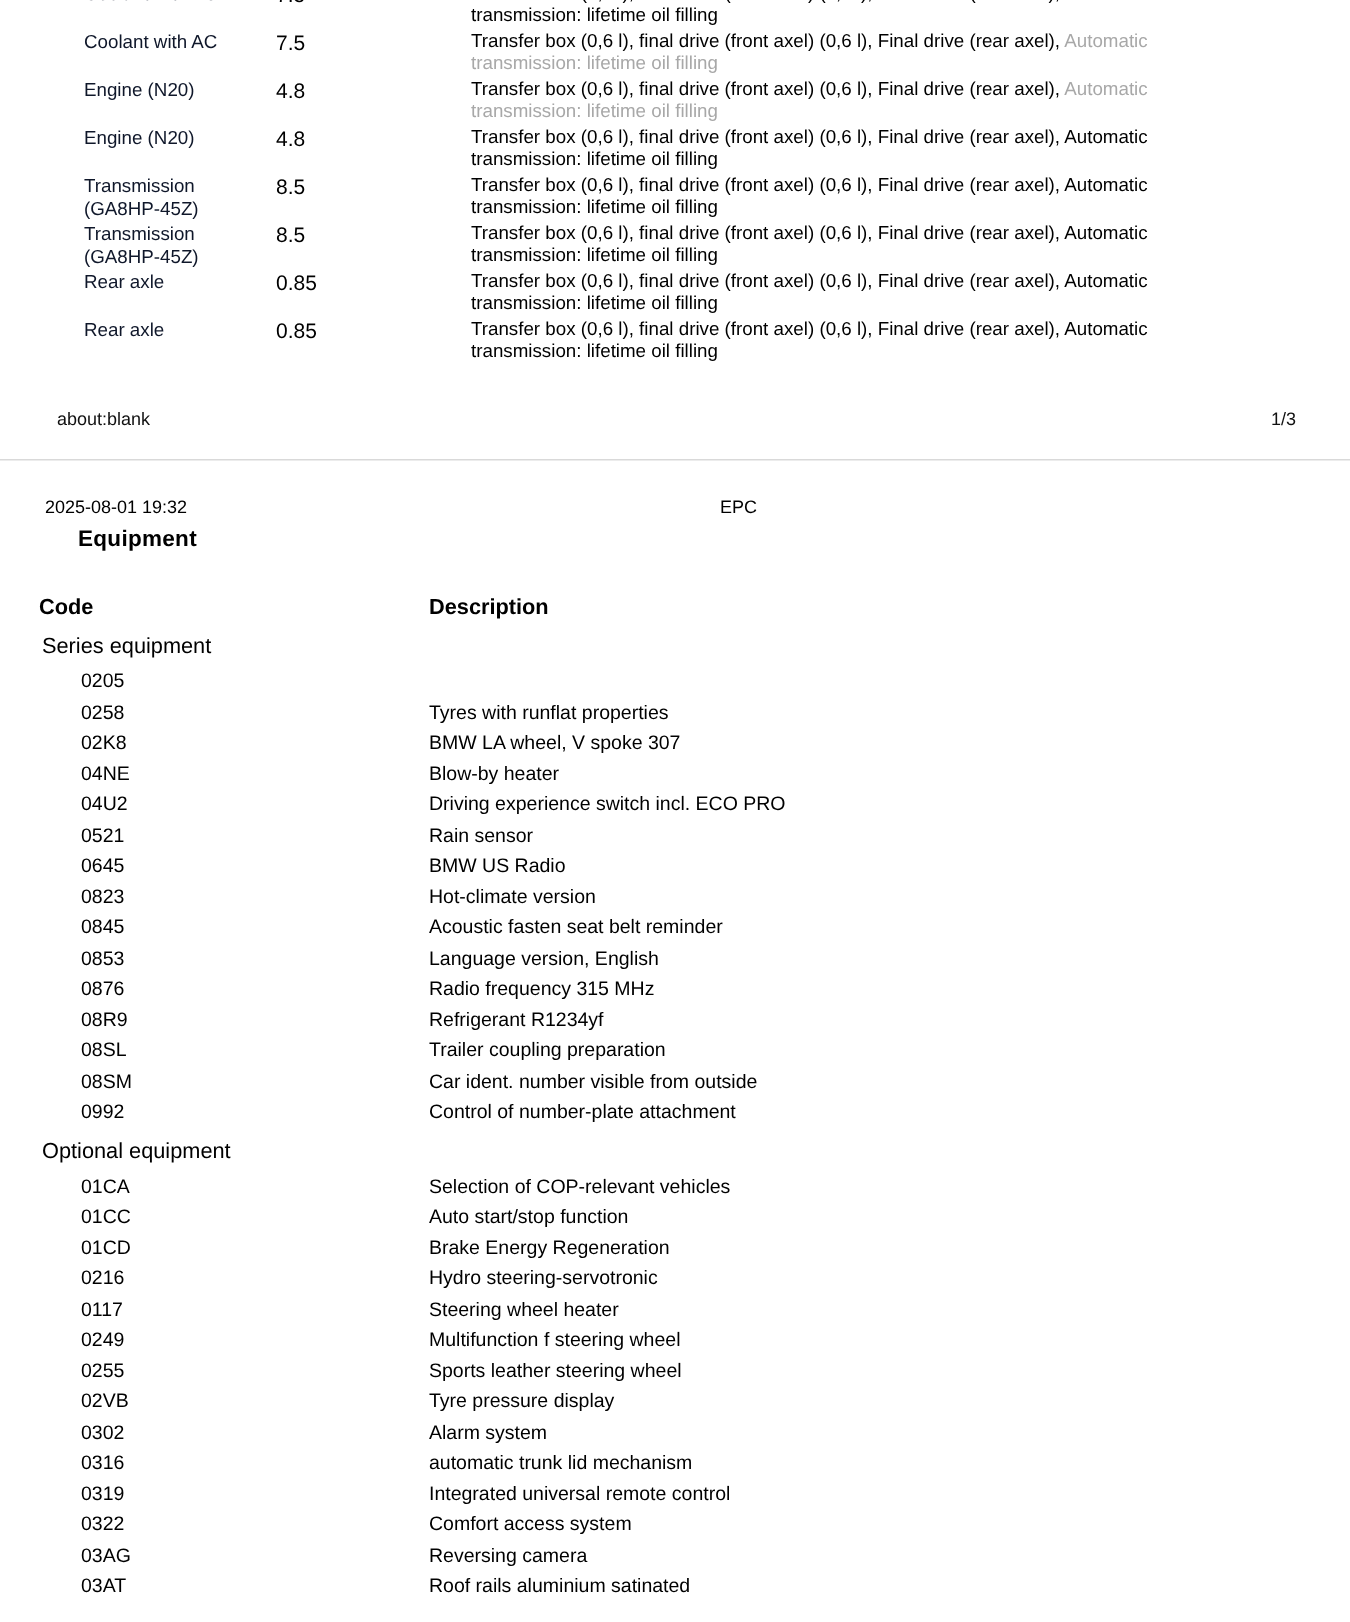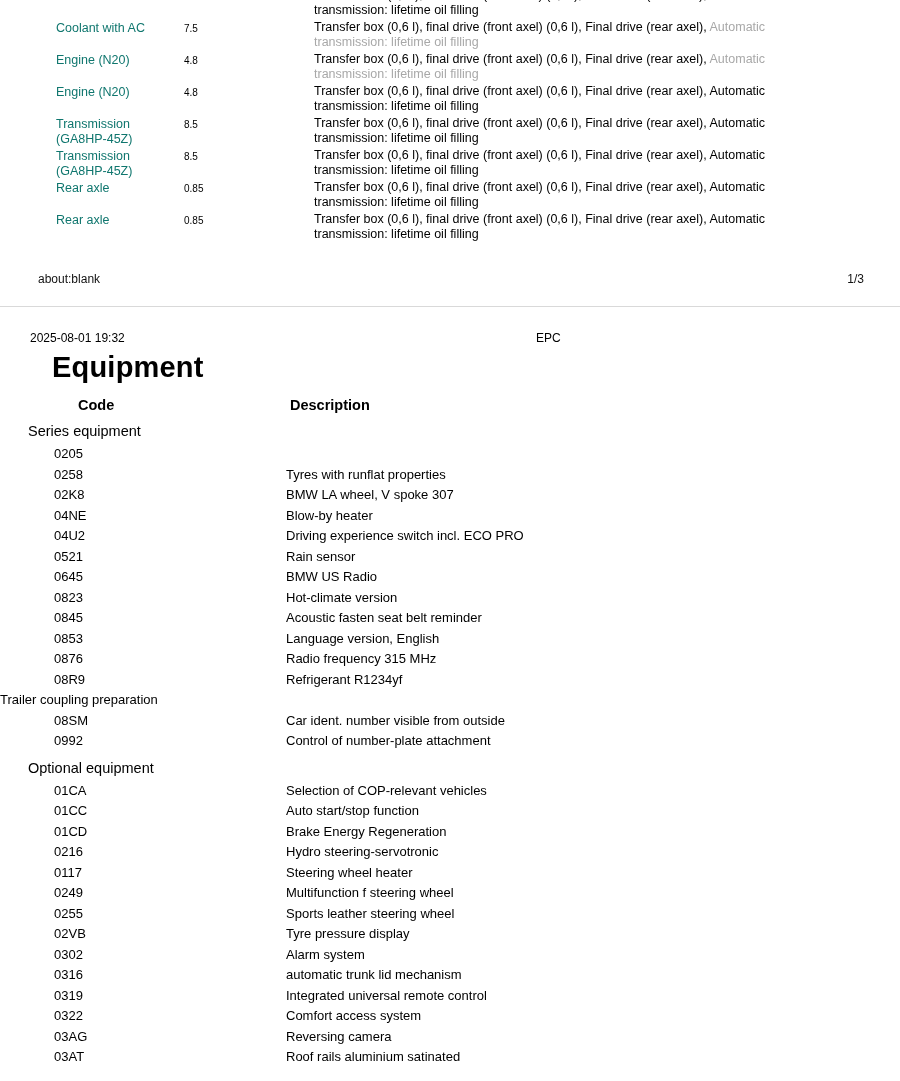--- a/index.html
+++ b/index.html
@@ -36,25 +36,25 @@
   .fluid-row {
     display: flex;
     align-items: flex-start;
     min-height: 32px;
   }
   .fl-name {
     width: 128px;
     font-size: 12.5px;
     line-height: 15px;
     padding-top: 1px;
-    color: #0f766e;
+    color: #0f172a;
   }
   .fl-qty {
     width: 130px;
-    font-size: 10px;
+    font-size: 14px;
     line-height: 15px;
     padding-top: 1px;
     color: #000;
   }
   .fl-desc {
     width: 470px;
     font-size: 12.5px;
     line-height: 15px;
     color: #000;
   }
@@ -91,45 +91,45 @@
     height: 30px;
   }
   .hdr-date {
     position: absolute;
     left: 30px;
     top: 24px;
     font-size: 12px;
   }
   .hdr-center {
     position: absolute;
-    left: 536px;
+    left: 480px;
     top: 24px;
     font-size: 12px;
   }
   .doc-title {
     position: absolute;
     left: 52px;
     top: 44px;
-    font-size: 29px;
+    font-size: 15px;
     font-weight: bold;
     letter-spacing: 0.2px;
   }
   .eq-table {
     position: absolute;
     left: 0;
     top: 90px;
     width: 900px;
   }
   .eq-head {
     display: flex;
     font-weight: bold;
     font-size: 14.5px;
     padding-bottom: 8px;
   }
-  .eq-head .c-code { width: 258px; padding-left: 46px; box-sizing: border-box; margin-left: 32px; }
+  .eq-head .c-code { width: 286px; padding-left: 26px; box-sizing: border-box; }
   .eq-head .c-desc { flex: 1; }
   .eq-section {
     font-size: 14.5px;
     padding-left: 28px;
     padding-top: 2px;
     padding-bottom: 5px;
   }
   .eq-row {
     display: flex;
     font-size: 13px;
@@ -254,20 +254,21 @@
           </div>
           <div class="eq-row">
             <div class="c-code">0876</div>
             <div class="c-desc">Radio frequency 315 MHz</div>
           </div>
           <div class="eq-row">
             <div class="c-code">08R9</div>
             <div class="c-desc">Refrigerant R1234yf</div>
           </div>
           <div class="eq-row">
+            <div class="c-code">08SL</div>
             <div class="c-desc">Trailer coupling preparation</div>
           </div>
           <div class="eq-row">
             <div class="c-code">08SM</div>
             <div class="c-desc">Car ident. number visible from outside</div>
           </div>
           <div class="eq-row">
             <div class="c-code">0992</div>
             <div class="c-desc">Control of number-plate attachment</div>
           </div>

